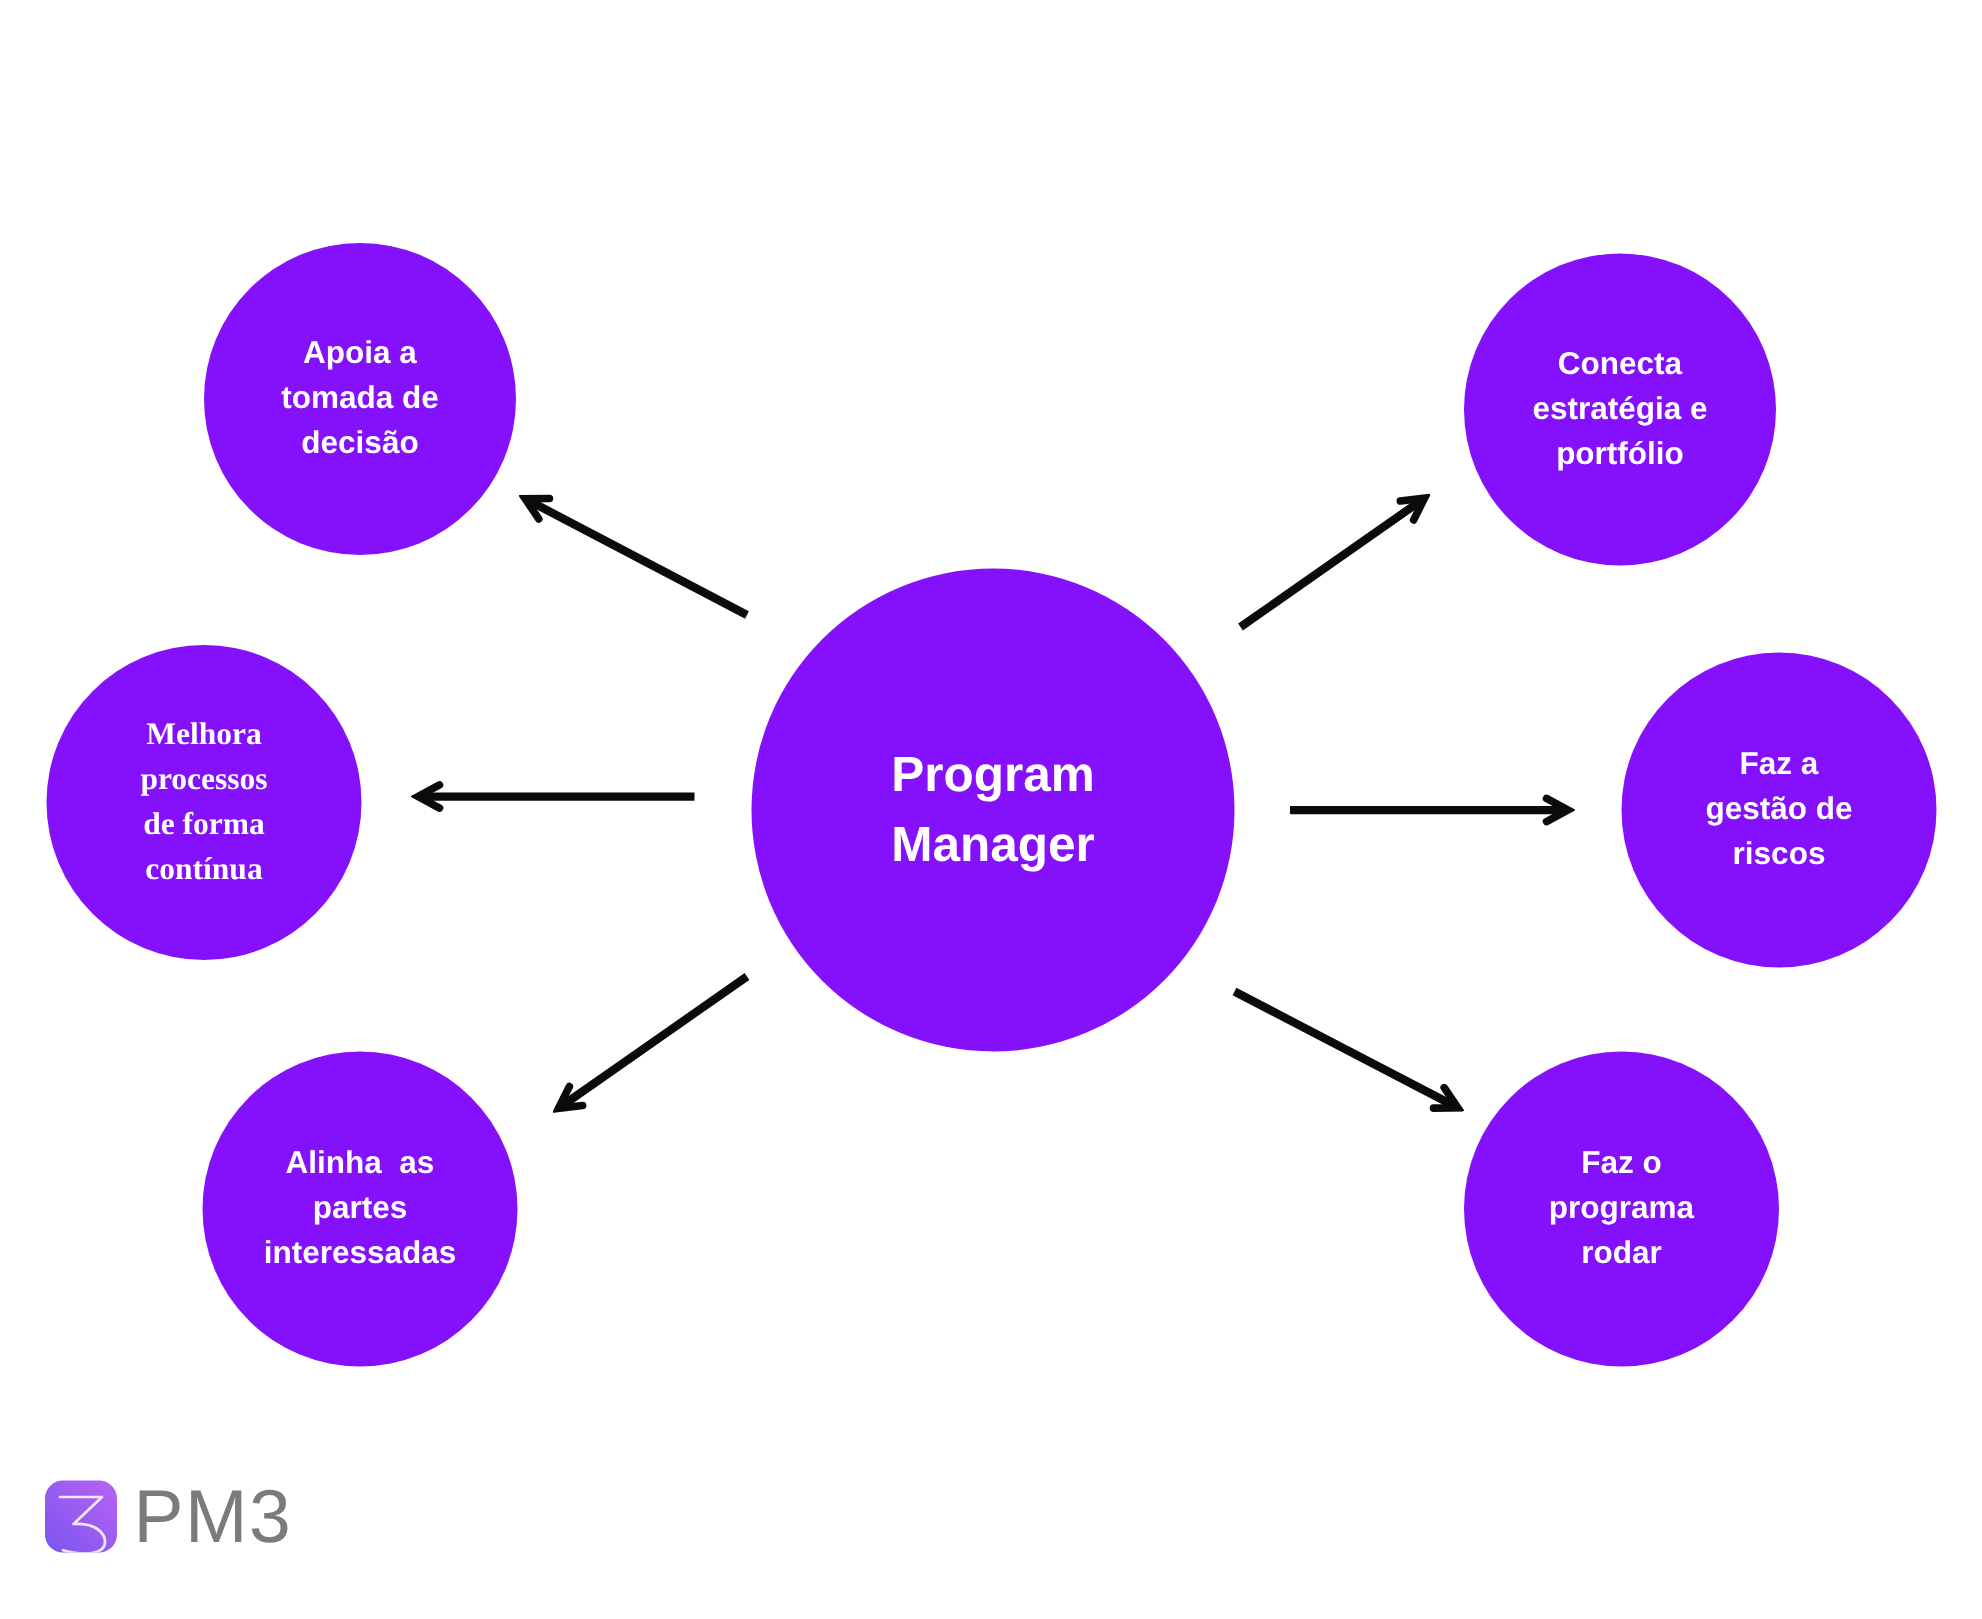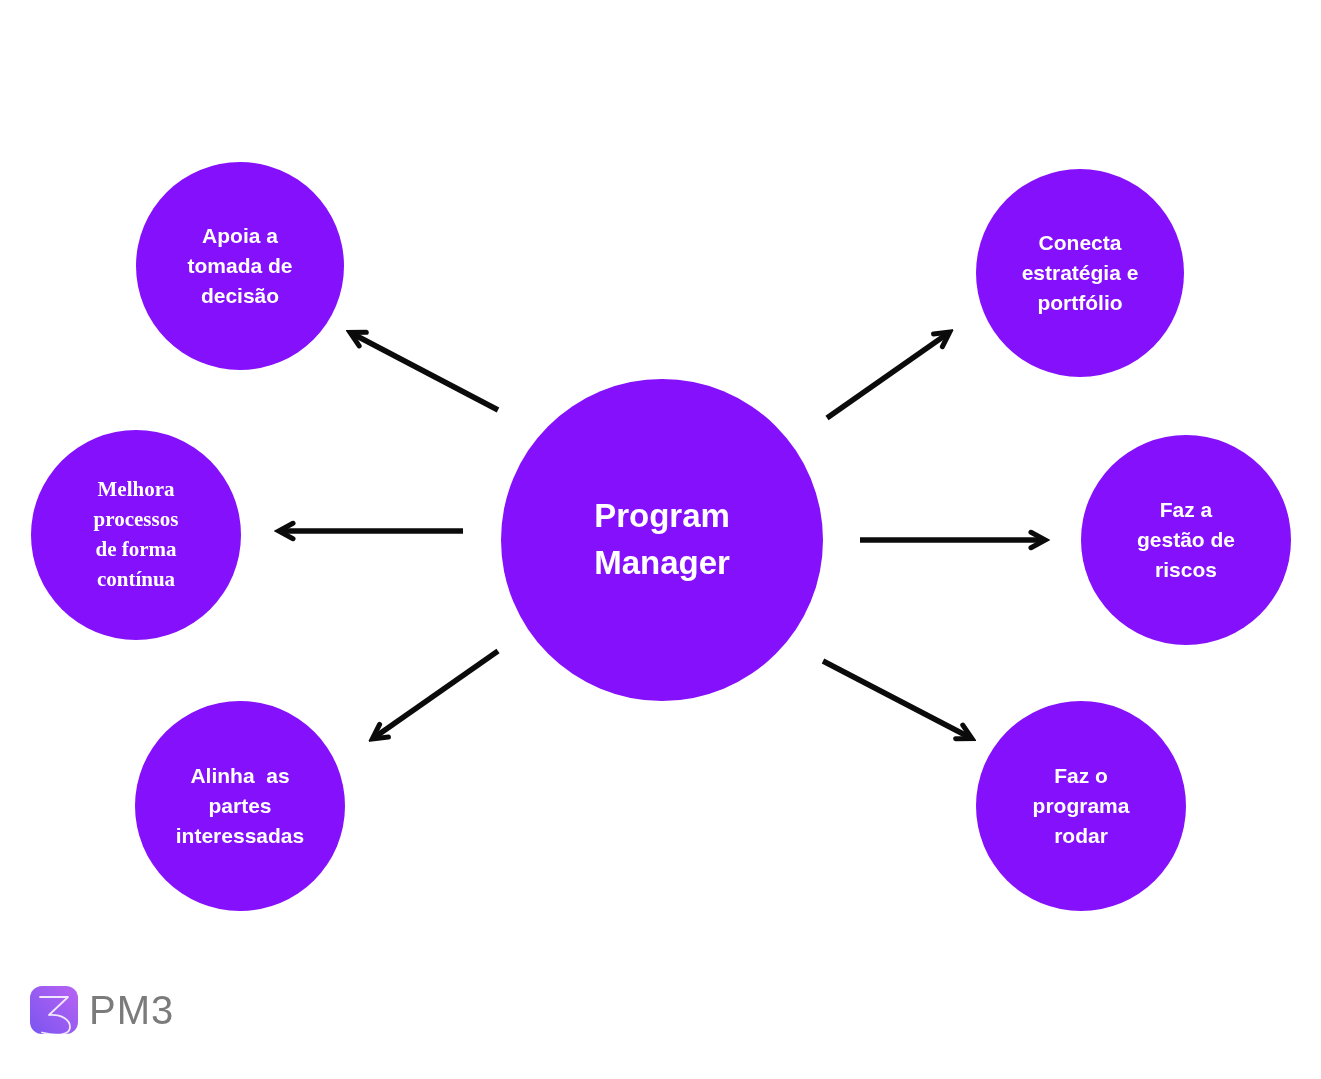--- a/index.html
+++ b/index.html
@@ -70,21 +70,21 @@
   .logo-square {
     width: 48px;
     height: 48px;
     border-radius: 12px;
     background: linear-gradient(45deg, var(--logo-grad-start, #7A55F0), var(--logo-grad-end, #B863F3));
     display: flex;
     align-items: center;
     justify-content: center;
   }
   .logo-wordmark {
-    font-size: 40px;
+    font-size: 50px;
     font-weight: 300;
     letter-spacing: 1px;
     color: var(--logo-text-color, #7B7B7B);
     line-height: 1;
   }
 </style>
 </head>
 <body>
 
 <div class="canvas">

